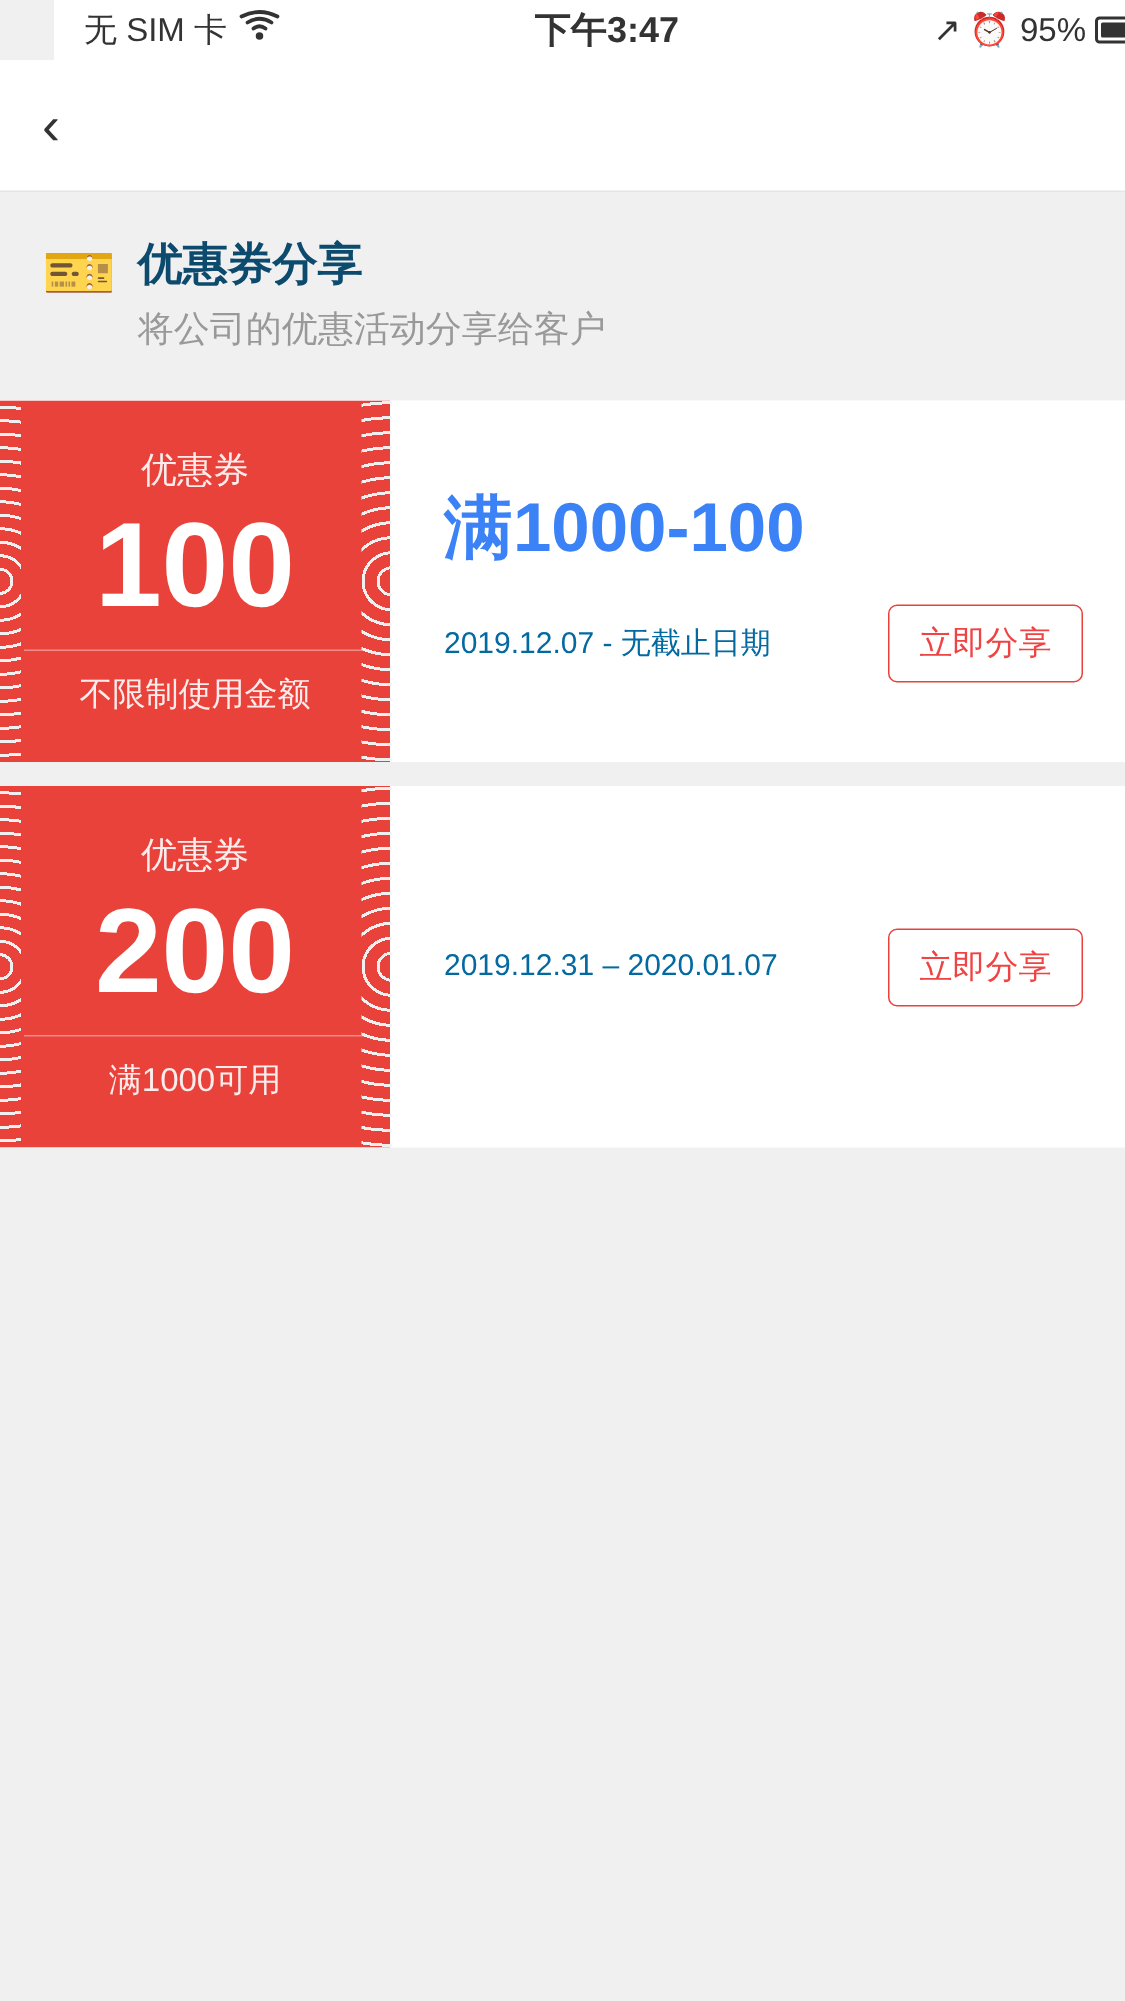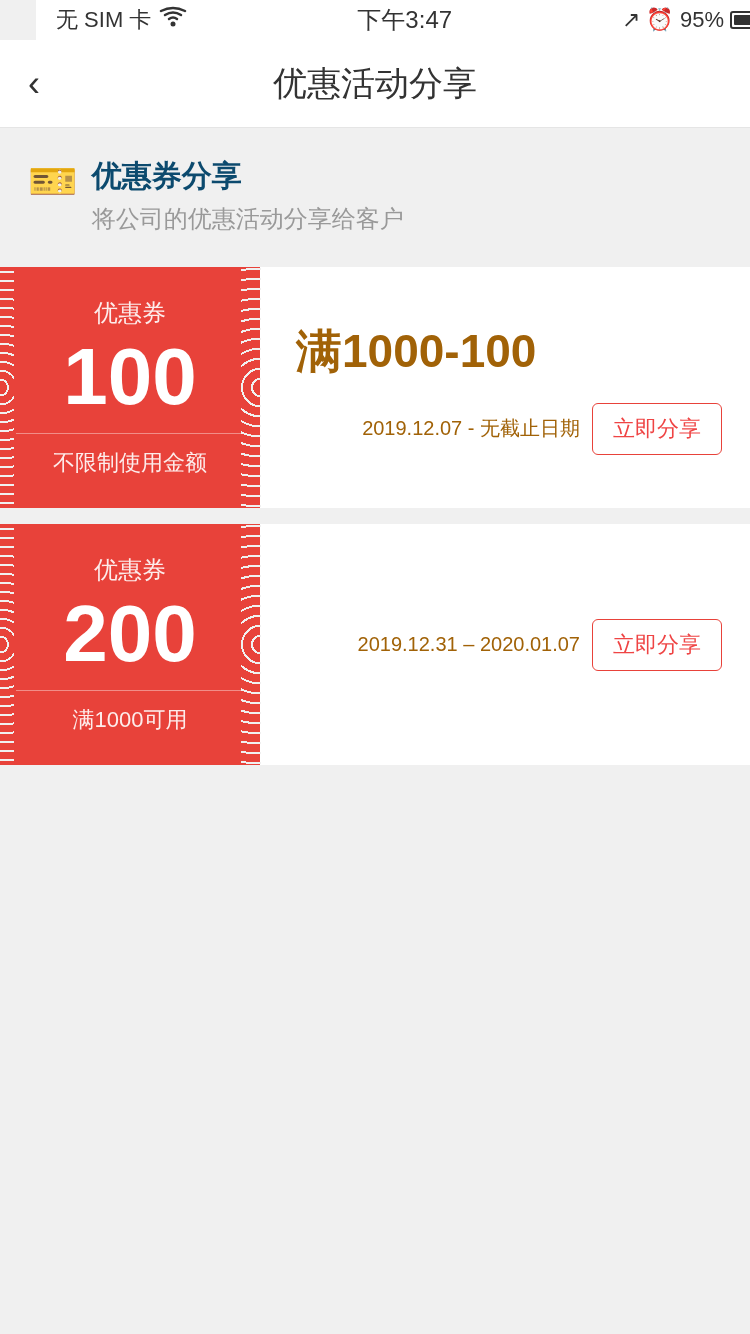--- a/index.html
+++ b/index.html
@@ -25,21 +25,21 @@
       margin-left: 36px;
     }
     .status-left {
       display: flex;
       align-items: center;
       gap: 8px;
       font-size: 22px;
     }
     .status-center {
       font-size: 24px;
-      font-weight: 400;
+      font-weight: 700;
     }
     .status-right {
       display: flex;
       align-items: center;
       gap: 6px;
       font-size: 22px;
     }
     .battery-icon {
       display: inline-flex;
       align-items: center;
@@ -209,34 +209,33 @@
     .coupon-right {
       flex: 1;
       display: flex;
       flex-direction: column;
       justify-content: center;
       padding: 28px 28px 28px 36px;
     }
     .coupon-title {
       font-size: 46px;
       font-weight: 600;
-      color: #a16207;
+      color: #3b82f6;
       margin-bottom: 20px;
     }
     .coupon-meta {
       display: flex;
       align-items: center;
       justify-content: space-between;
       gap: 12px;
     }
     .coupon-date {
       font-size: 20px;
-      color: #a16207;
+      color: #0369a1;
       flex: 1;
-      text-align: right;
     }
     .coupon-share-btn {
       border: 1.5px solid #e8423a;
       border-radius: 6px;
       color: #ef4444;
       font-size: 22px;
       padding: 10px 20px;
       background: transparent;
       cursor: pointer;
       white-space: nowrap;
@@ -274,21 +273,20 @@
     <span class="battery-icon">
       <span class="battery-body">
           <span class="battery-fill"></span>
         </span>
     </span>
   </div>
 </div>
 
 <div class="nav-bar">
   <span class="nav-back">‹</span>
-  <span class="nav-title">优惠活动分享</span>
 </div>
 
 <div class="section-header">
   <span class="section-icon">🎫</span>
   <div class="section-text">
     <h2>优惠券分享</h2>
     <p>将公司的优惠活动分享给客户</p>
   </div>
 </div>
 

